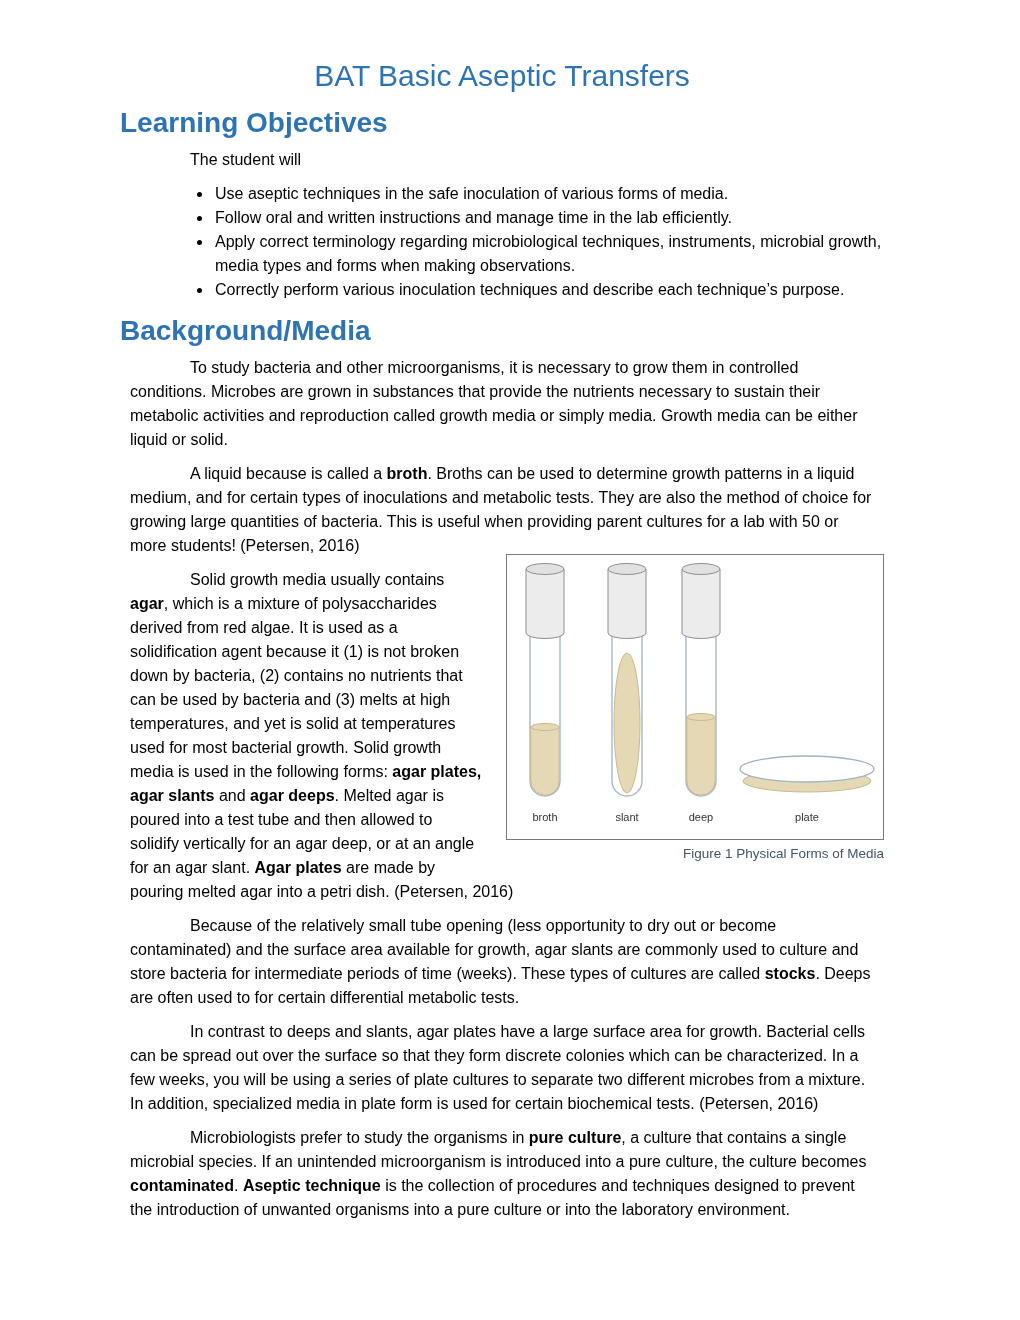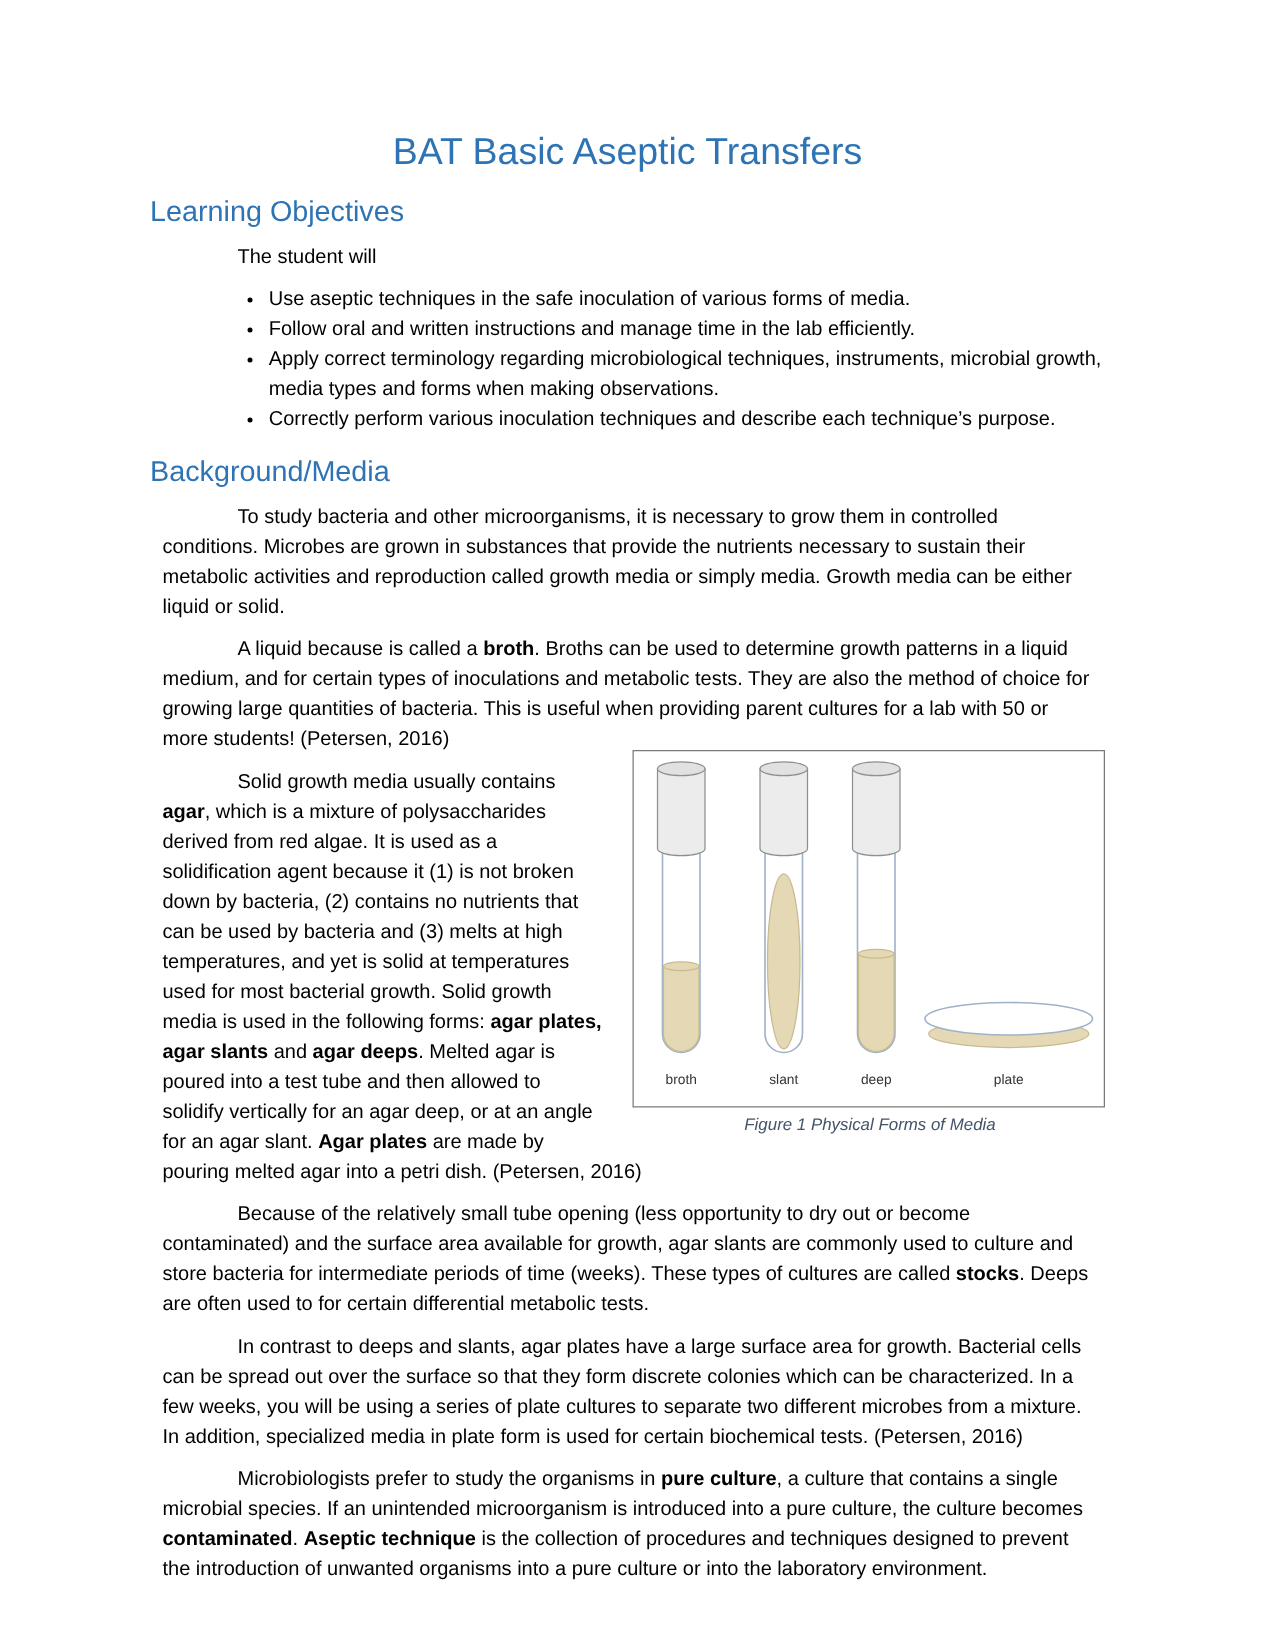--- a/index.html
+++ b/index.html
@@ -1,40 +1,40 @@
 <!DOCTYPE html>
 <html style="--heading-blue: #2E74B5; --caption-blue: #44546A; --media-tan: #E5D9B5; --cap-gray: #ECECEC;"><head>
 <meta charset="utf-8">
 <style>
   html, body { margin: 0; padding: 0; background: #ffffff; }
   .page {
     width: 1004px;
     height: 1320px;
     box-sizing: border-box;
-    padding: 104px 120px 60px 120px;
+    padding: 58px 120px 60px 120px;
     background: #ffffff;
     font-family: "Liberation Sans", sans-serif;
     font-size: 16px;
     line-height: 24px;
     color: #000000;
     overflow: hidden;
   }
   .doc-title {
     margin: 0 0 4px 0;
     text-align: center;
     font-size: 30px;
     line-height: 36px;
     font-weight: 400;
     color: var(--heading-blue, #2E74B5);
   }
   .section-heading {
     margin: 14px 0 10px 0;
-    font-size: 23px;
+    font-size: 28px;
     line-height: 30px;
-    font-weight: 400;
+    font-weight: 700;
     color: var(--heading-blue, #2E74B5);
   }
   p.body-para { margin: 10px; text-indent: 60px; }
   .bullets { margin: 0; padding-left: 93px; list-style-type: disc; }
   .bullets li { margin: 0; padding-left: 2px; }
   b { font-weight: bold; }
 
   .figure-float {
     float: right;
     width: 378px;
@@ -42,23 +42,22 @@
   }
   .figure-box {
     border: 1px solid #7a7a7a;
     background: #ffffff;
   }
   .figure-box svg { display: block; }
   .figure-caption {
     margin-top: 4px;
     font-size: 13.5px;
     line-height: 20px;
-    font-style: italic;
     color: var(--caption-blue, #44546A);
-    text-align: center;
+    text-align: right;
     padding-left: 2px;
   }
 
   
   .tube  { fill: #ffffff; stroke: #9FB2C8; stroke-width: 1.3; }
   .cap   { fill: var(--cap-gray, #ECECEC); stroke: #8F8F8F; stroke-width: 1; }
   .cap-top { fill: #E1E1E1; stroke: #8F8F8F; stroke-width: 1; }
   .media { fill: var(--media-tan, #E5D9B5); stroke: #C9BA8E; stroke-width: 1; }
   .rim   { fill: #ffffff; stroke: #9FB2C8; stroke-width: 1.3; }
   .fig-label {

